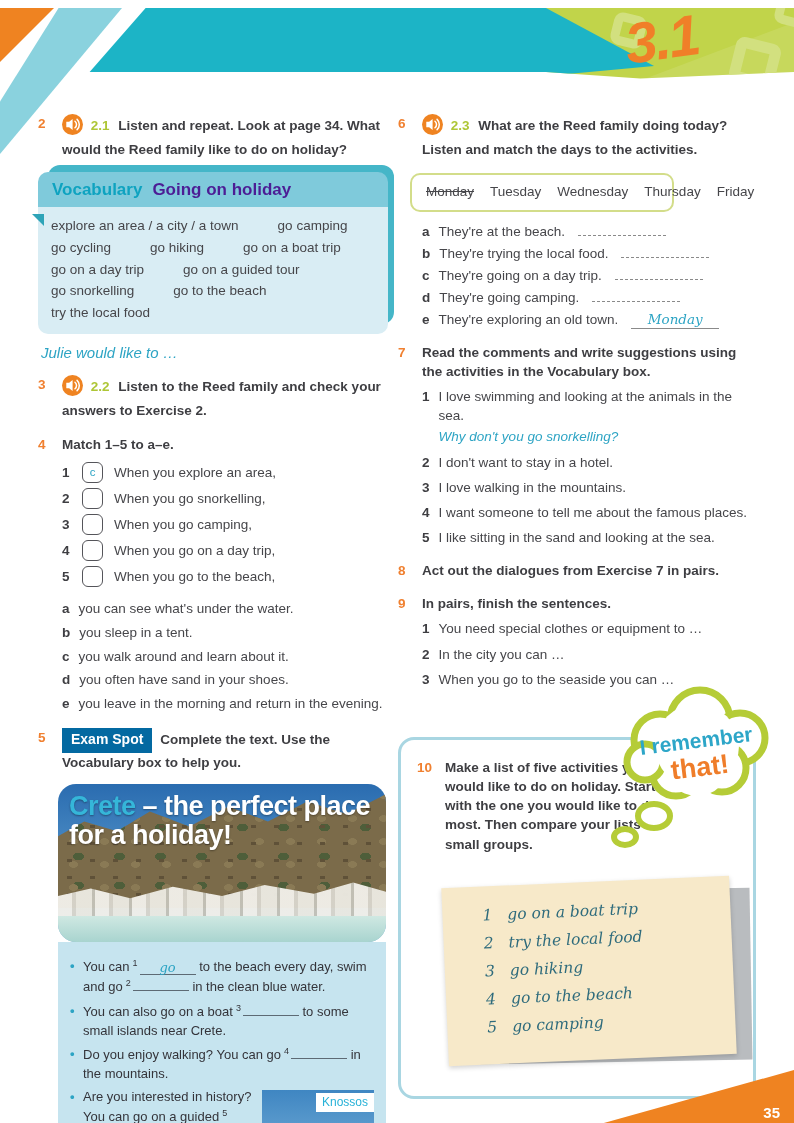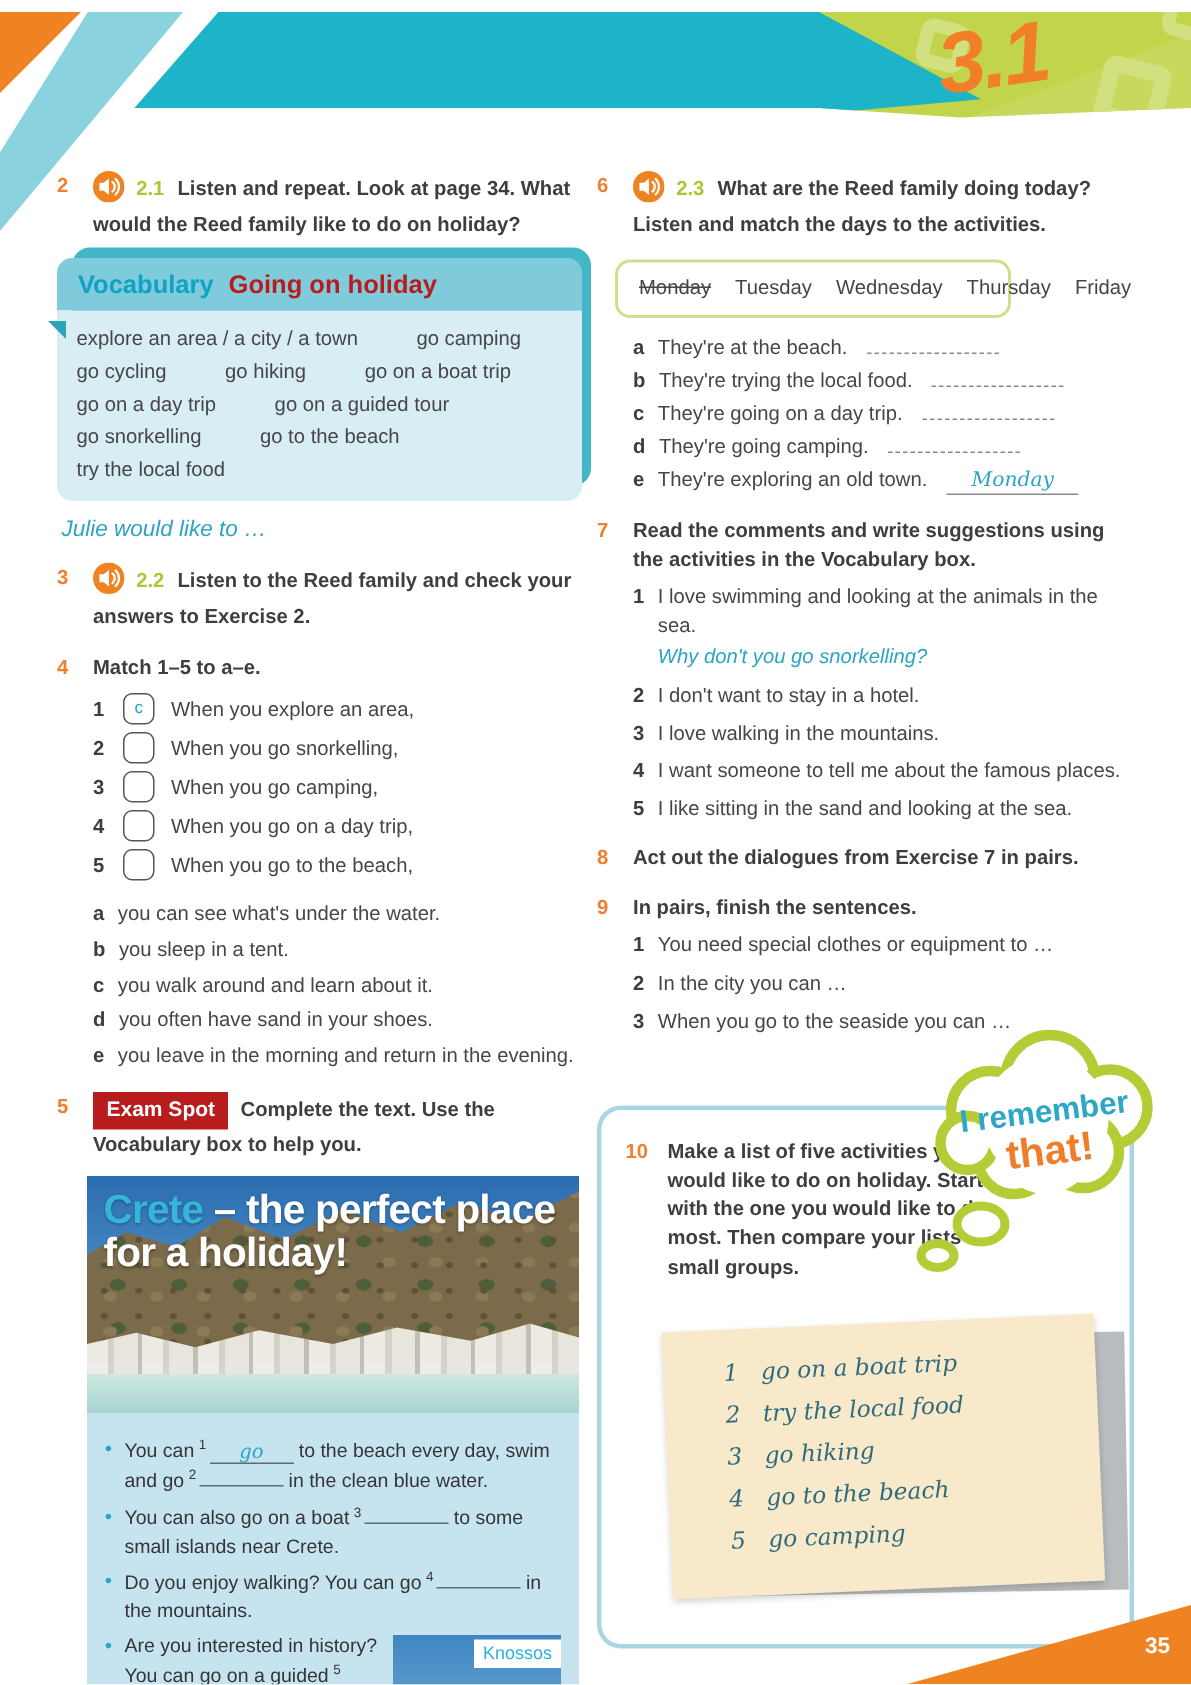--- a/index.html
+++ b/index.html
@@ -37,42 +37,42 @@
   .track{color:#aec636;font-weight:bold;margin-right:5px;}
 
   
   .vocab{position:relative;margin:13px 0 4px 0;}
   .vocab-shadow{position:absolute;left:10px;top:-7px;right:-6px;bottom:10px;background:#45b6c8;border-radius:12px;}
   .vocab-notch{position:absolute;left:-6px;top:42px;width:0;height:0;
       border-top:12px solid #2ea4b8;border-left:12px solid transparent;}
   .vocab-main{position:relative;border-radius:10px;overflow:hidden;}
   .vocab-head{background:#7fcadb;padding:8px 14px 7px;font-weight:bold;font-size:17px;}
   .vocab-head .vlabel{color:#0ea3c0;margin-right:10px;}
-  .vocab-head .vtopic{color:#b91c1c;}
+  .vocab-head .vtopic{color:#4c1d95;}
   .vocab-body{background:#d9edf4;padding:8px 13px 11px;font-size:13.5px;color:#46464a;line-height:1.6;}
   .vrow{display:flex;flex-wrap:wrap;column-gap:39px;}
 
   .example-line{color:#2da4c4;font-style:italic;margin:10px 0 0 3px;font-size:15px;}
 
   
   .match{margin-top:8px;}
   .mrow{display:flex;align-items:center;gap:11px;margin:5px 0 5px 24px;font-size:13.5px;color:#46464a;}
   .mnum{font-weight:bold;color:#3e3e42;width:9px;}
   .mbox{width:19px;height:19px;border:1.6px solid #55555a;border-radius:6px;background:#fff;
         display:flex;align-items:center;justify-content:center;font-size:11.5px;color:#2da4c4;flex:0 0 auto;}
   .opts{margin-top:13px;}
   .opt{display:flex;gap:9px;margin:5px 0 5px 24px;font-size:13.5px;color:#46464a;line-height:1.4;}
   .optl{font-weight:bold;color:#3e3e42;}
 
-  .badge{display:inline-block;background:#b91c1c;color:#fff;font-weight:bold;
+  .badge{display:inline-block;background:#0369a1;color:#fff;font-weight:bold;
          padding:2px 9px 3px;margin-right:8px;font-size:14px;}
 
   
   .crete{margin:12px 0 0 20px;width:328px;}
-  .photo{position:relative;height:158px;overflow:hidden;}
+  .photo{position:relative;height:158px;overflow:hidden;border-radius:18px;}
   .sky{position:absolute;inset:0;background:linear-gradient(180deg,#2a6cb0 0%,#4c8cc4 45%,#7fb2d8 100%);}
   .hill{position:absolute;left:0;right:0;top:0;height:124px;background-color:#7b6b4a;
     background-image:radial-gradient(#5f5138 15%,transparent 16%),
                      radial-gradient(#8a7a55 20%,transparent 21%),
                      radial-gradient(#4e5e3a 18%,transparent 19%);
     background-size:23px 17px,31px 23px,41px 29px;
     clip-path:polygon(0 42%,8% 30%,18% 38%,28% 22%,40% 34%,52% 18%,64% 30%,76% 14%,88% 24%,100% 8%,100% 100%,0 100%);}
   .village{position:absolute;left:0;right:0;bottom:22px;height:44px;opacity:.96;
     background:repeating-linear-gradient(90deg,#f2f0ea 0 14px,#d8d5cc 14px 18px,#eceae2 18px 34px,#c4c2b8 34px 37px);
     clip-path:polygon(0 45%,10% 28%,22% 50%,35% 24%,50% 45%,63% 20%,78% 40%,90% 14%,100% 35%,100% 100%,0 100%);}
@@ -120,21 +120,21 @@
   .note{position:absolute;left:44px;top:142px;width:288px;height:178px;background:#f7e9c9;
     transform:rotate(-2.5deg);box-shadow:0 2px 5px rgba(0,0,0,.18);padding:16px 0 0 40px;box-sizing:border-box;}
   .note-line{font-family:"DejaVu Serif",serif;font-style:italic;color:#2e6b7c;font-size:15.5px;
     line-height:1.8;display:flex;gap:15px;}
 
   #bubble{position:absolute;left:600px;top:682px;width:194px;height:172px;}
 
   
   #ribbon{position:absolute;left:598px;top:1070px;width:196px;height:53px;background:#ef8321;
     clip-path:polygon(100% 0,100% 100%,3% 100%);}
-  #ribbon .pnum{position:absolute;right:14px;bottom:17px;color:#fff;font-weight:bold;font-size:15px;}
+  #ribbon .pnum{position:absolute;right:14px;bottom:2px;color:#fff;font-weight:bold;font-size:15px;}
 </style>
 </head>
 <body>
 
 <div class="page">
 
   <div class="corner-orange"></div>
   <div class="stripe-blue"></div>
   <div class="bar-teal"></div>
   <div class="banner-green">

